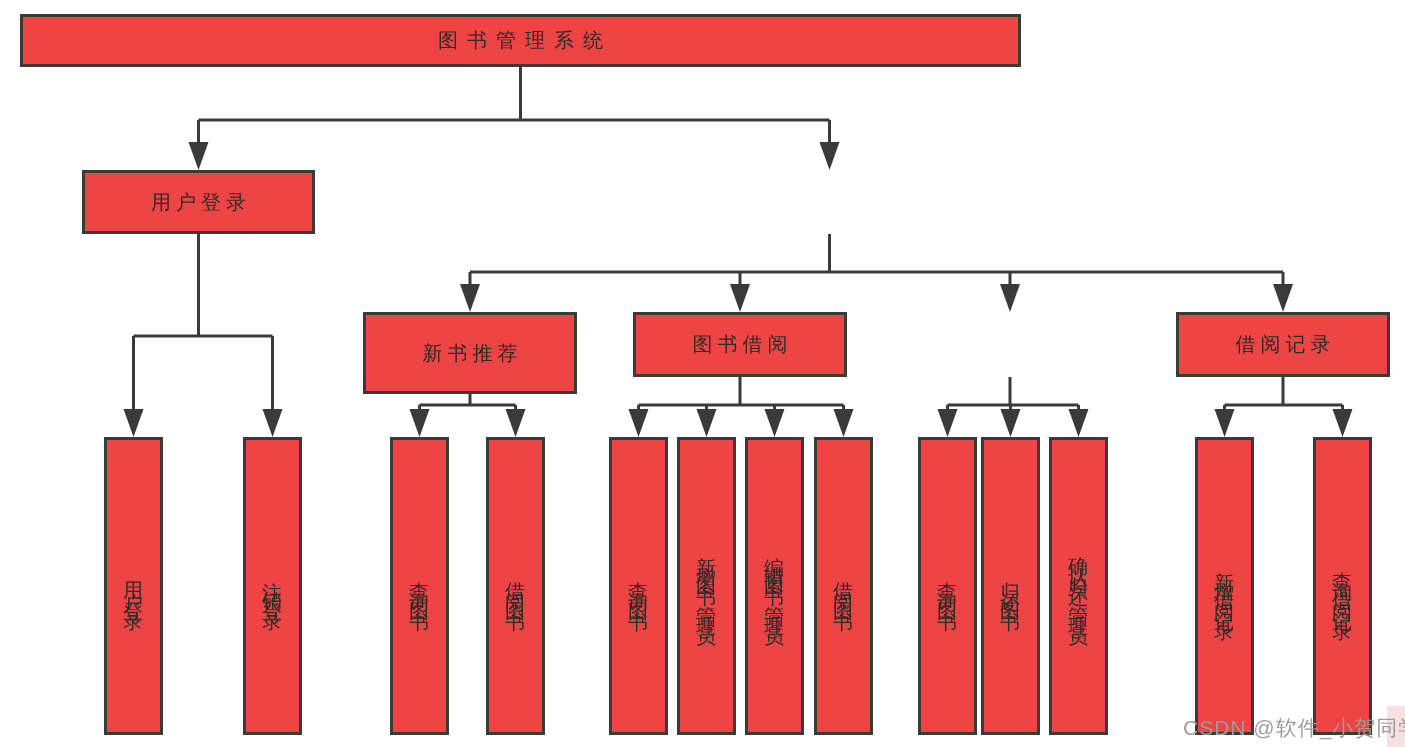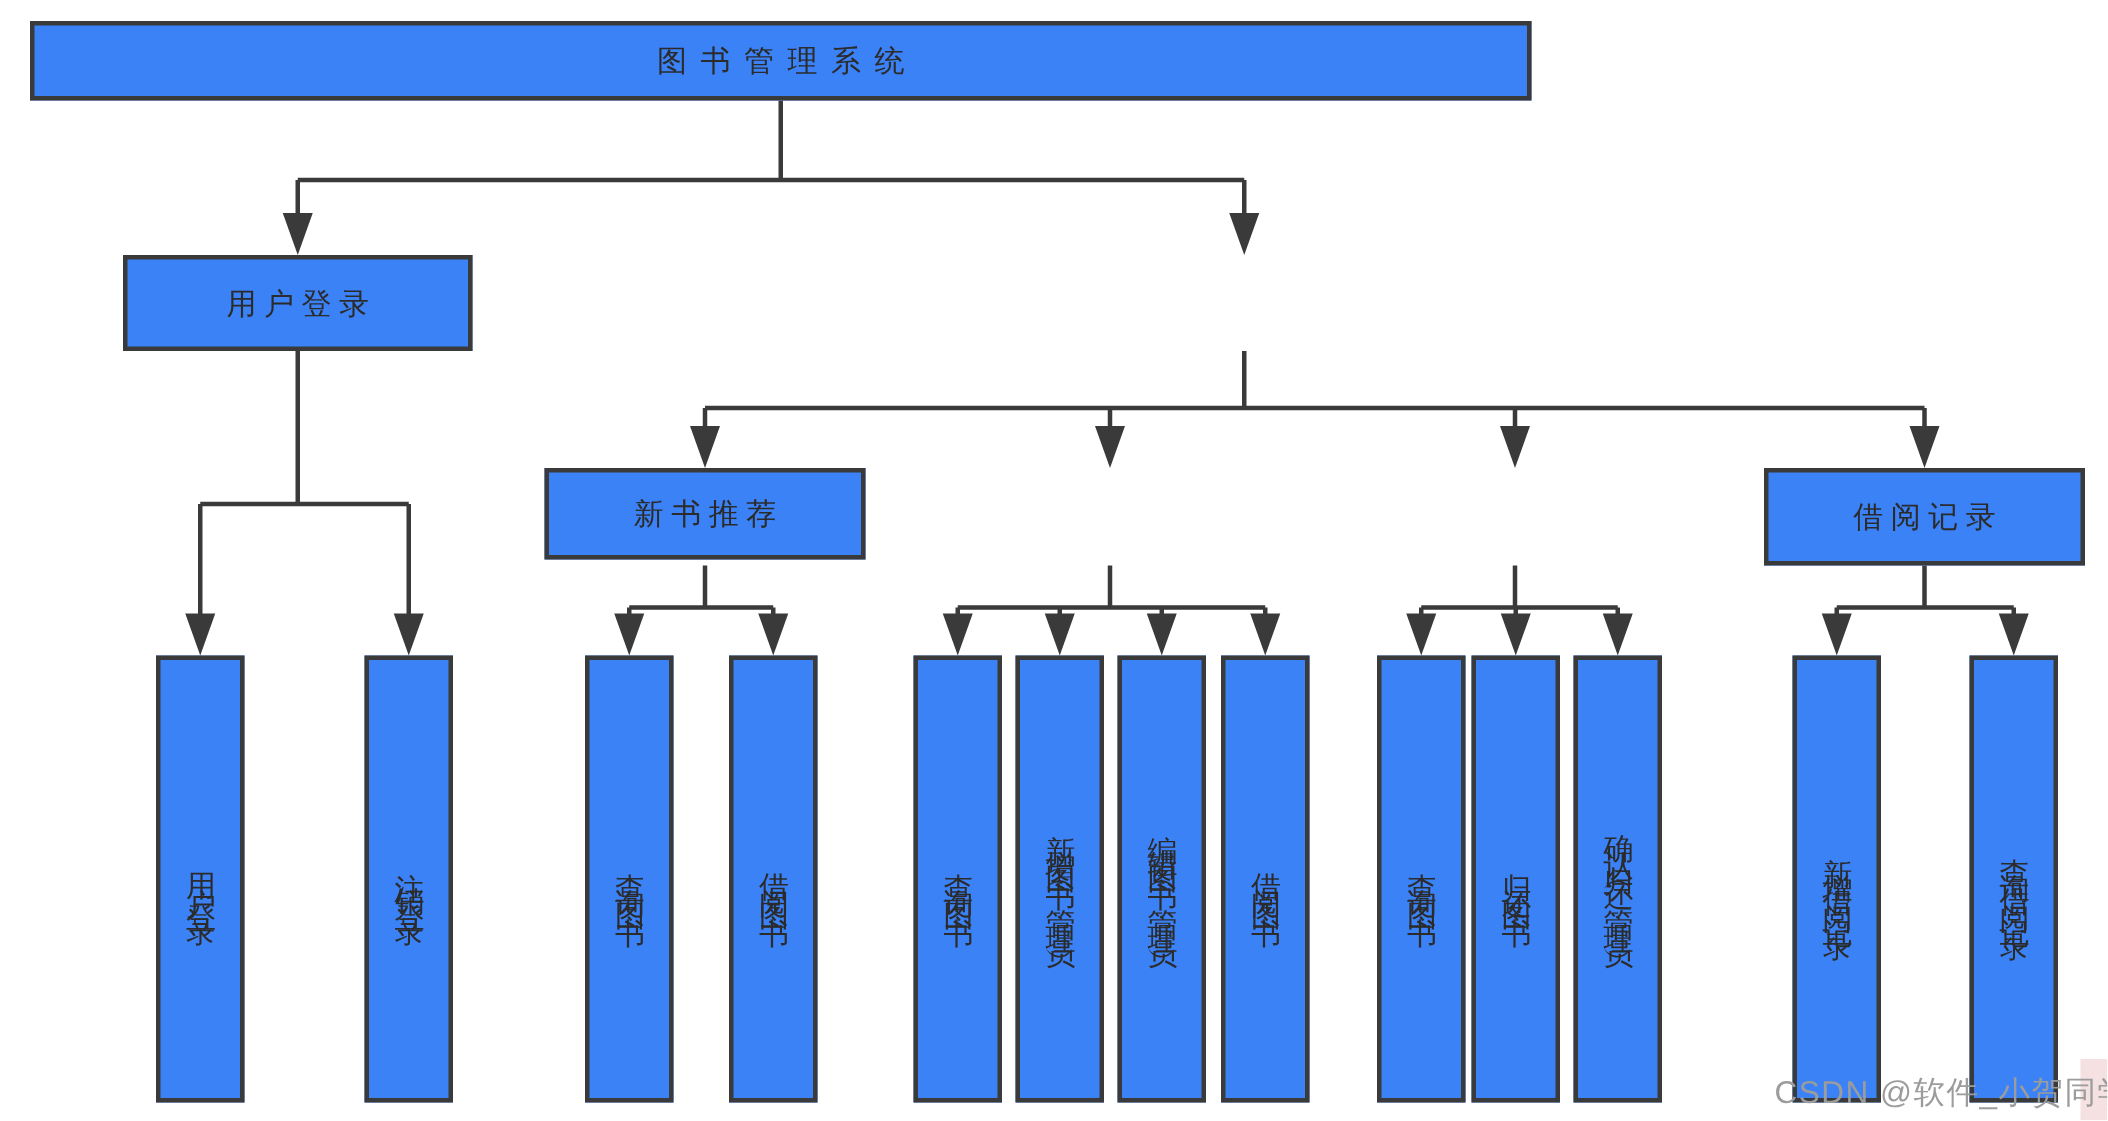--- a/index.html
+++ b/index.html
@@ -11,21 +11,21 @@
   html,body{margin:0;padding:0;background:#ffffff;}
   .canvas{
     position:relative;width:1405px;height:747px;background:#ffffff;
     font-family:"Liberation Sans", sans-serif;overflow:hidden;
   }
   .connectors{position:absolute;left:0;top:0;width:1405px;height:747px;}
   .connectors path{stroke:var(--line);stroke-width:3;fill:none;}
   .connectors polygon{fill:var(--line);stroke:none;}
   .node{
     position:absolute;box-sizing:border-box;border:3px solid var(--line);
-    background:#3b82f6;display:grid;place-items:center;color:var(--ink);
+    background:#ef4444;display:grid;place-items:center;color:var(--ink);
   }
   .node span{white-space:nowrap;}
   .hnode span{font-size:20px;letter-spacing:5px;text-indent:5px;}
   .root span{font-size:20px;letter-spacing:9px;text-indent:9px;}
   .leaf span{
     writing-mode:vertical-rl;text-orientation:mixed;
     font-size:20px;letter-spacing:10px;line-height:1;
   }
   .watermark{
     position:absolute;left:1183px;top:714px;font-size:21px;
@@ -85,22 +85,25 @@
   </svg>
 
   <div class="node root" style="left:20px;top:14px;width:1001px;height:53px">
     <span>图书管理系统</span>
   </div>
 
   <div class="node hnode" style="left:82px;top:170px;width:233px;height:64px">
     <span>用户登录</span>
   </div>
 
-  <div class="node hnode" style="left:363px;top:312px;width:214px;height:61px">
+  <div class="node hnode" style="left:363px;top:312px;width:214px;height:82px">
     <span>新书推荐</span>
+  </div>
+  <div class="node hnode" style="left:633px;top:312px;width:214px;height:65px">
+    <span>图书借阅</span>
   </div>
   <div class="node hnode" style="left:1176px;top:312px;width:214px;height:65px">
     <span>借阅记录</span>
   </div>
 
   <div class="node leaf" style="left:104px;top:437px;width:59px;height:298px">
     <span>用户登录</span>
   </div>
   <div class="node leaf" style="left:243px;top:437px;width:59px;height:298px">
     <span>注销登录</span>

